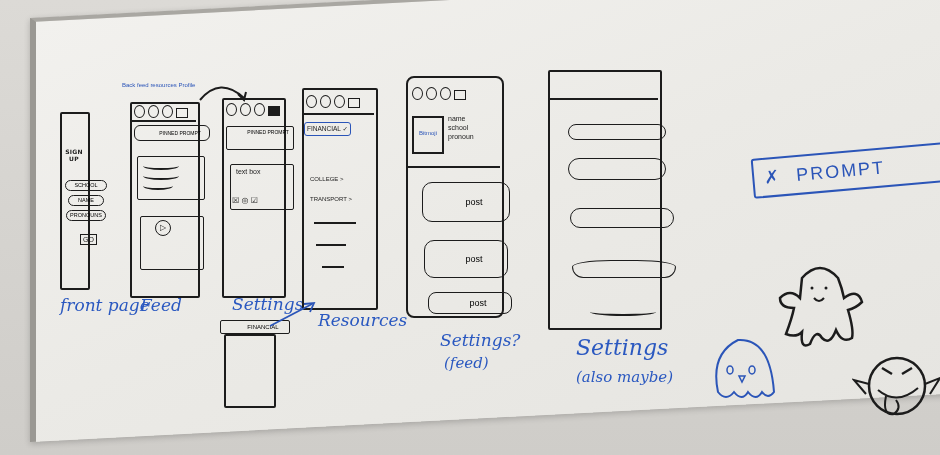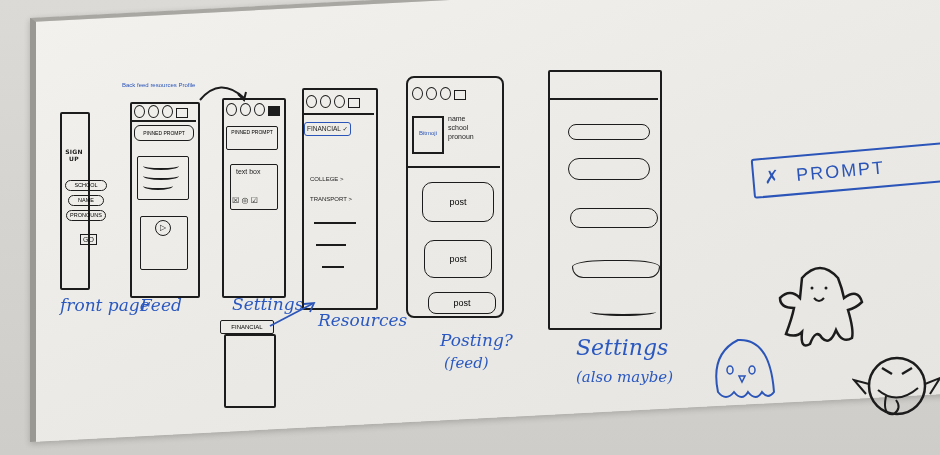--- a/index.html
+++ b/index.html
@@ -11,21 +11,21 @@
   .ink{color:#1c1c1c;}
   .blue{color:#2b55b8;}
   .hand{font-family:"DejaVu Sans",sans-serif;}
   .lbl{position:absolute;font-size:17px;color:#2a58c0;font-family:"DejaVu Serif",serif;font-style:italic;}
   .small{font-size:7px;font-weight:bold;letter-spacing:.3px;}
   .pill{position:absolute;border:1.5px solid #1c1c1c;border-radius:10px;font-size:5.5px;text-align:center;line-height:9px;}
   .circ{display:inline-block;width:9px;height:11px;border:1.5px solid #1c1c1c;border-radius:50%;margin-right:3px;}
   .sq{display:inline-block;width:10px;height:8px;border:1.5px solid #1c1c1c;}
   .hr{position:absolute;height:2px;background:#1c1c1c;}
   .squig{position:absolute;height:6px;border-bottom:2px solid #1c1c1c;border-radius:0 0 50% 50%;}
-  .box{position:absolute;border:1.8px solid #1c1c1c;border-radius:6px;}
+  .box{position:absolute;border:1.8px solid #1c1c1c;border-radius:6px;padding-left:16px;}
 </style>
 </head>
 <body>
 
 <div class="wall"></div>
 <div class="board"></div>
 
 <div class="frame" style="left:60px;top:112px;width:26px;height:174px;"></div>
 <div class="abs hand small ink" style="left:62px;top:148px;width:24px;text-align:center;font-size:6px;">SIGN UP</div>
 <div class="pill" style="left:65px;top:180px;width:40px;">SCHOOL</div>
@@ -90,21 +90,21 @@
 <div class="abs" style="left:412px;top:116px;width:28px;height:34px;border:2px solid #1c1c1c;font-size:6px;color:#2b55b8;text-align:center;line-height:30px;">Bitmoji</div>
 <div class="abs ink" style="left:448px;top:114px;font-size:7px;line-height:9px;">
   <div>name</div>
   <div>school</div>
   <div>pronoun</div>
 </div>
 <div class="hr" style="left:406px;top:166px;width:94px;"></div>
 <div class="box" style="left:422px;top:182px;width:70px;height:38px;font-size:9px;text-align:center;line-height:38px;border-radius:10px;">post</div>
 <div class="box" style="left:424px;top:240px;width:66px;height:36px;font-size:9px;text-align:center;line-height:36px;border-radius:10px;">post</div>
 <div class="box" style="left:428px;top:292px;width:66px;height:20px;font-size:9px;text-align:center;line-height:20px;border-radius:8px;">post</div>
-<div class="lbl" style="left:440px;top:330px;">Posting?</div>
+<div class="lbl" style="left:440px;top:330px;">Settings?</div>
 <div class="lbl" style="left:444px;top:354px;font-size:15px;">(feed)</div>
 
 <div class="frame" style="left:548px;top:70px;width:110px;height:256px;"></div>
 <div class="hr" style="left:548px;top:98px;width:110px;"></div>
 <div class="box" style="left:568px;top:124px;width:80px;height:14px;border-radius:10px;"></div>
 <div class="box" style="left:568px;top:158px;width:80px;height:20px;border-radius:12px;"></div>
 <div class="box" style="left:570px;top:208px;width:86px;height:18px;border-radius:12px;"></div>
 <div class="box" style="left:572px;top:260px;width:86px;height:16px;border-radius:40% 40% 12px 12px;"></div>
 <div class="squig" style="left:590px;top:308px;width:66px;"></div>
 <div class="lbl" style="left:576px;top:335px;font-size:22px;">Settings</div>

